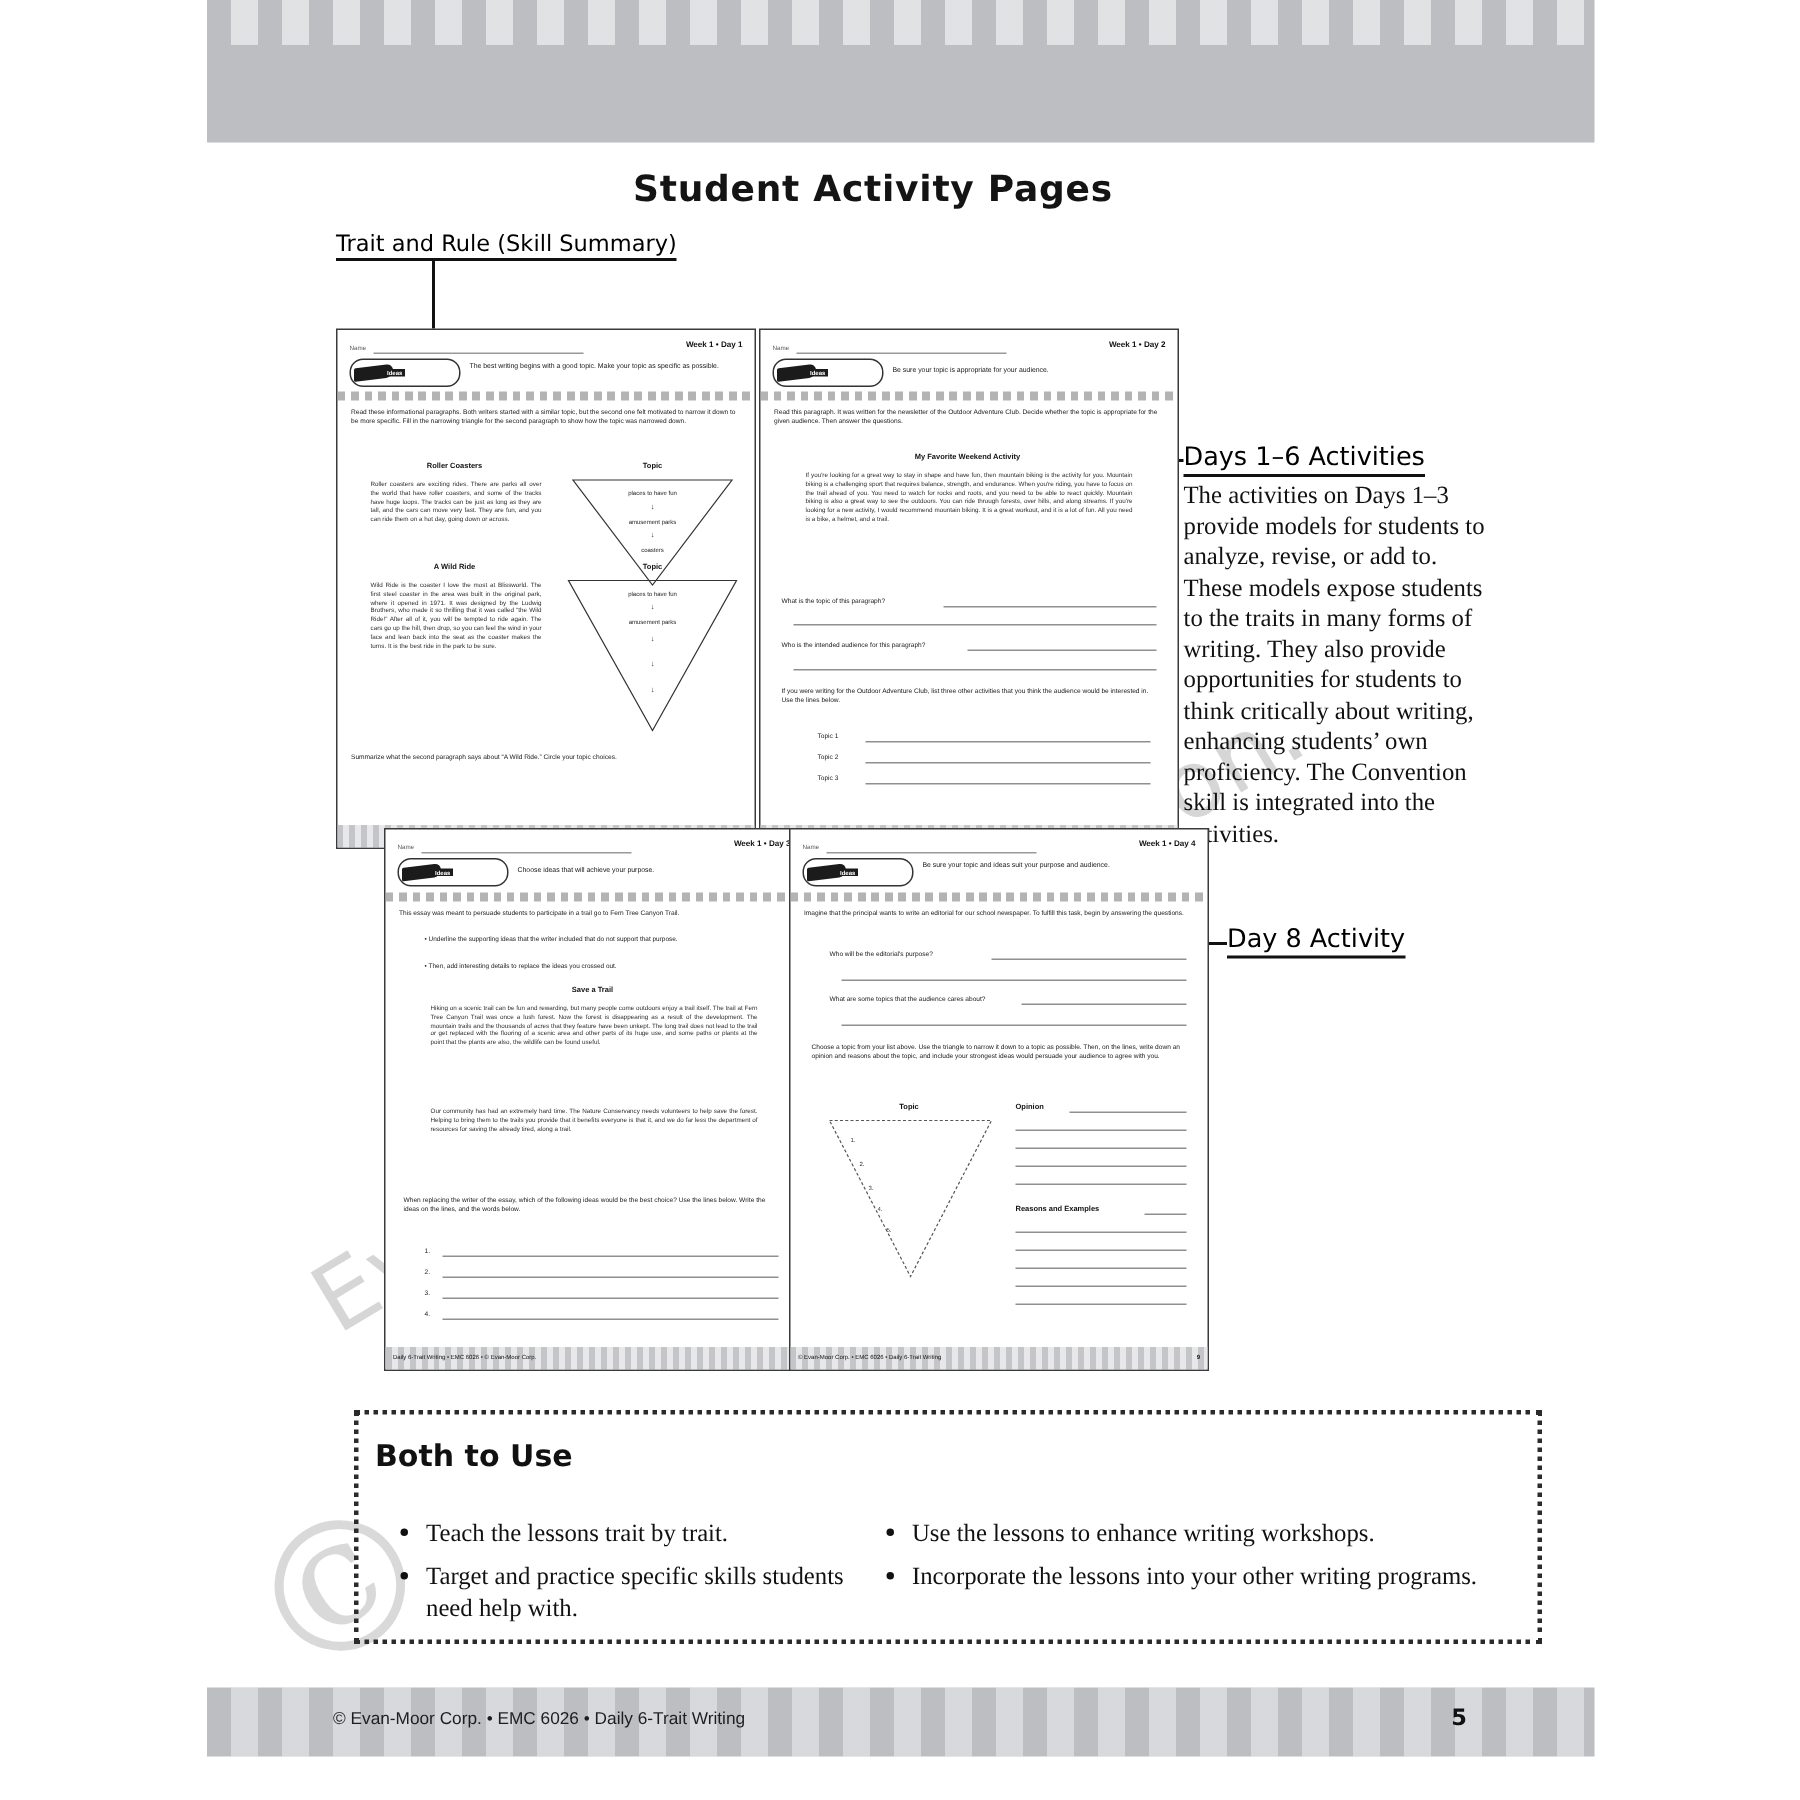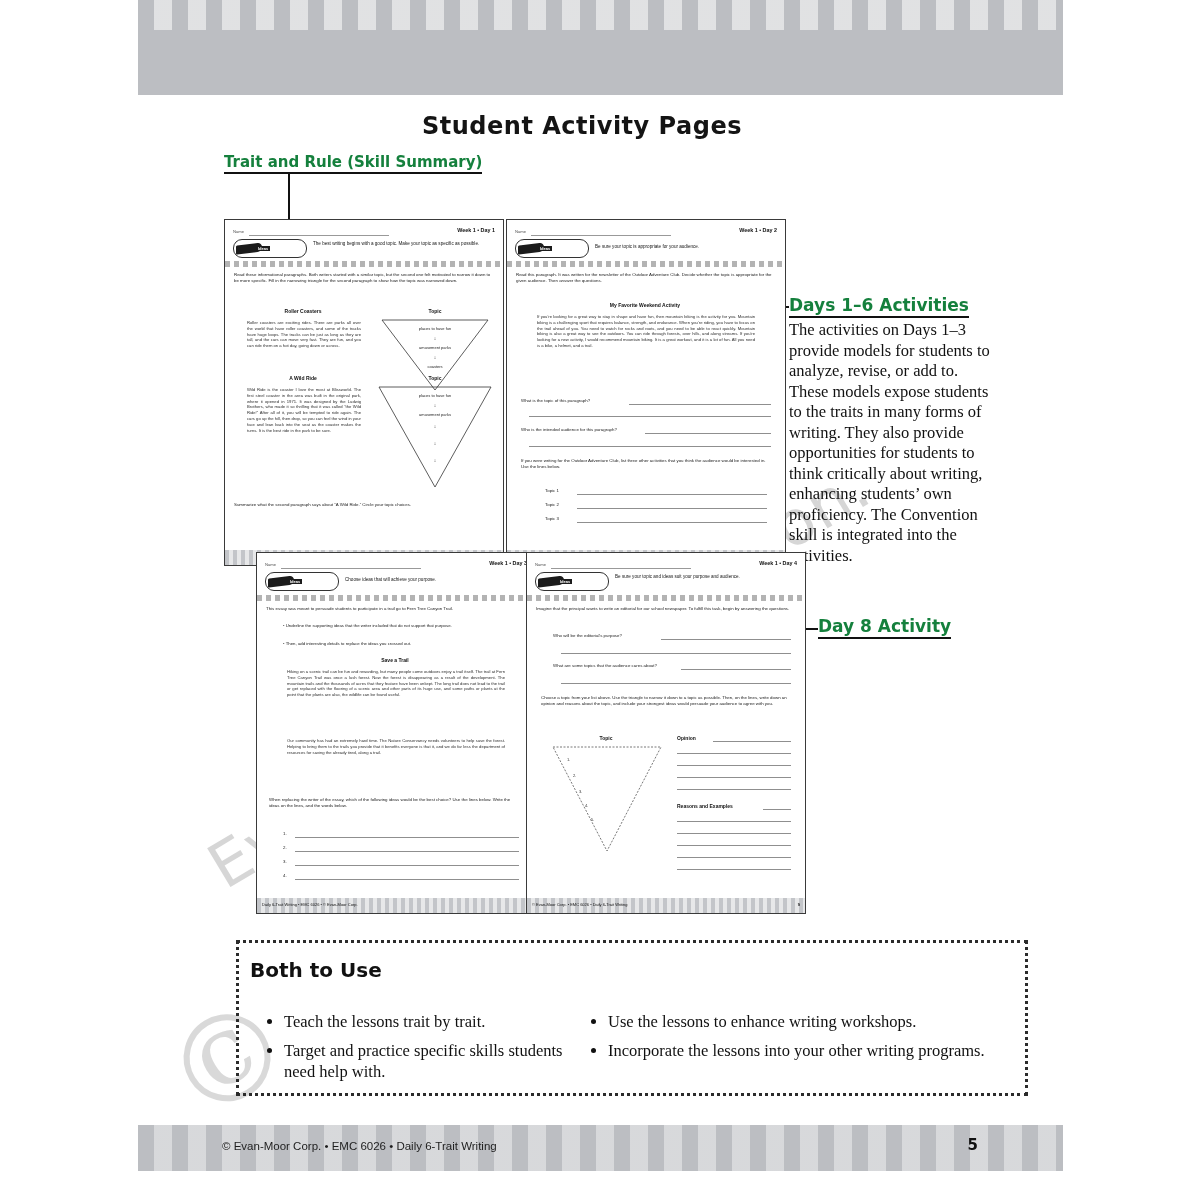--- a/index.html
+++ b/index.html
@@ -36,22 +36,22 @@
     position:absolute;left:0;top:112px;width:1164px;
     text-align:center;
     font-family:"DejaVu Sans", sans-serif;
     font-weight:bold;font-size:24px;letter-spacing:.5px;
     color:#141414;
   }
 
   
   .callout-h{
     font-family:"DejaVu Sans", sans-serif;
-    font-weight:bold;
-    color:#15803d;
+    font-weight:normal;
+    color:#000000;
     border-bottom:2px solid #111;
     display:inline-block;
     padding-bottom:1px;
   }
   #trait-rule-label{
     position:absolute;left:224px;top:153px;font-size:15px;
   }
   #days13-head{position:absolute;left:789px;top:295px;font-size:17px;}
   #day4-head{position:absolute;left:818px;top:616px;font-size:17px;}
 

